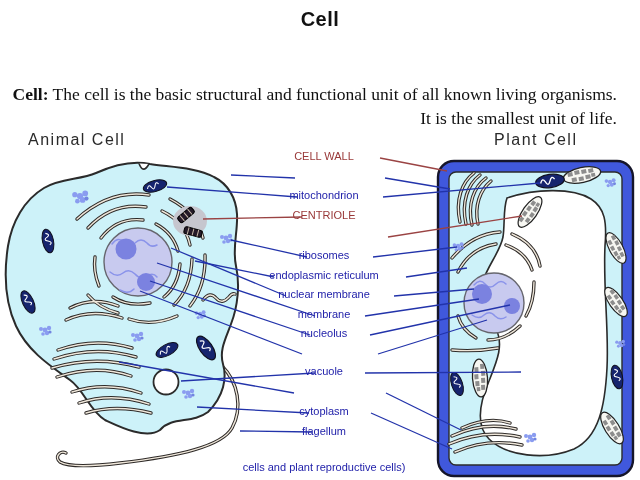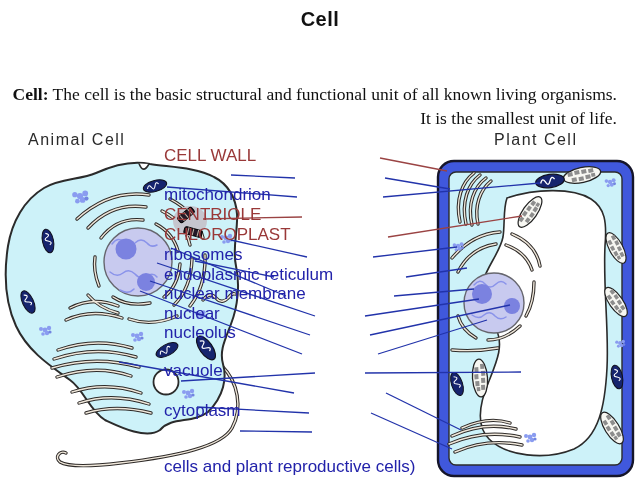--- a/index.html
+++ b/index.html
@@ -8,22 +8,22 @@
   .stage{position:absolute;left:0;top:0;width:620px;height:480px;}
   .slide-title{position:absolute;left:0;top:8px;width:640px;text-align:center;
        font-size:20px;font-weight:bold;color:#111;letter-spacing:.5px;}
   .intro{position:absolute;left:5px;top:64px;width:612px;
        font-family:"Liberation Serif",serif;font-size:17.5px;line-height:24px;color:#111;text-align:right;}
   .intro b{font-weight:bold;}
   .cell-heading{position:absolute;font-size:16px;color:#2a2a2a;letter-spacing:1.5px;text-align:right;}
   .heading-animal{left:28px;top:131px;}
   .heading-plant{left:494px;top:131px;}
   .art{position:absolute;left:0;top:0;width:640px;height:480px;}
-  .lbl{position:absolute;left:164px;width:340px;text-align:left;
-       font-size:17px;line-height:14px;white-space:nowrap;}
+  .lbl{position:absolute;left:154px;width:340px;text-align:center;
+       font-size:11px;line-height:14px;white-space:nowrap;}
   .lbl.blue{color:#2222aa;}
   .lbl.red{color:#993838;}
   .tube-o{fill:none;stroke:#2e2a28;stroke-width:3.4;stroke-linecap:round;}
   .tube-i{fill:none;stroke:#efe7da;stroke-width:1.4;stroke-linecap:round;}
   .ln-b{stroke:#2233aa;stroke-width:1.3;}
   .ln-r{stroke:#9a4343;stroke-width:1.3;}
   .chromatin{fill:none;stroke:#8a93ea;stroke-width:1.5;stroke-linecap:round;}
 </style>
 </head>
 <body>
@@ -264,23 +264,23 @@
         <line class="ln-b" x1="386" y1="393" x2="461" y2="430"></line>
       <line class="ln-b" x1="309" y1="413" x2="197" y2="407"></line>
         <line class="ln-b" x1="371" y1="413" x2="452" y2="449"></line>
       <line class="ln-b" x1="312" y1="432" x2="240" y2="431"></line>
     </g>
   </svg>
 
   <div class="lbl red" style="top:149px">CELL WALL</div>
   <div class="lbl blue" style="top:188px">mitochondrion</div>
   <div class="lbl red" style="top:208px">CENTRIOLE</div>
-  <div class="lbl red" style="top:228px">CHLOROPLAST</div>
   <div class="lbl blue" style="top:248px">ribosomes</div>
   <div class="lbl blue" style="top:268px">endoplasmic reticulum</div>
   <div class="lbl blue" style="top:287px">nuclear membrane</div>
-  <div class="lbl blue" style="top:307px">nuclear</div>
+  <div class="lbl blue" style="top:307px">membrane</div>
   <div class="lbl blue" style="top:326px">nucleolus</div>
   <div class="lbl blue" style="top:364px">vacuole</div>
   <div class="lbl blue" style="top:404px">cytoplasm</div>
+  <div class="lbl blue" style="top:424px">flagellum</div>
   <div class="lbl blue" style="top:460px">cells and plant reproductive cells)</div>
 
 </div>
 
 </body></html>

